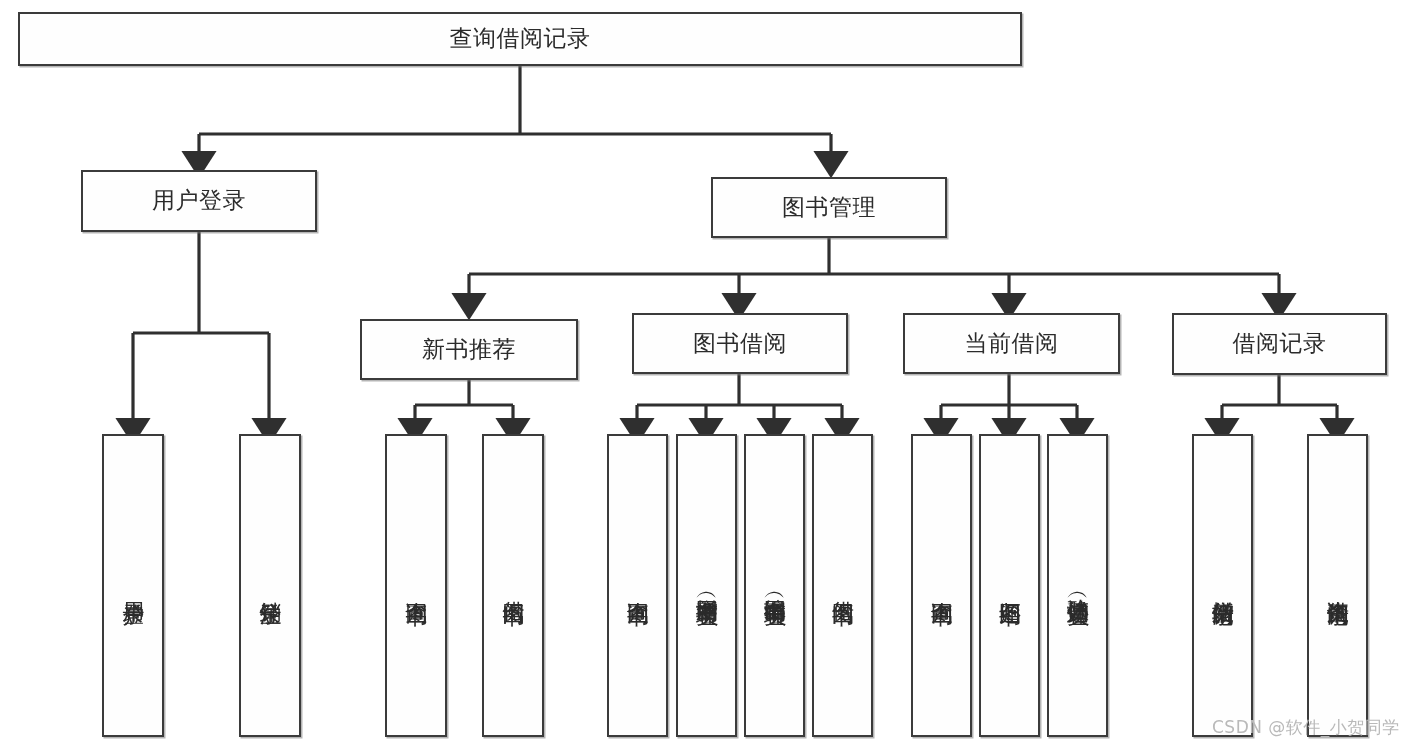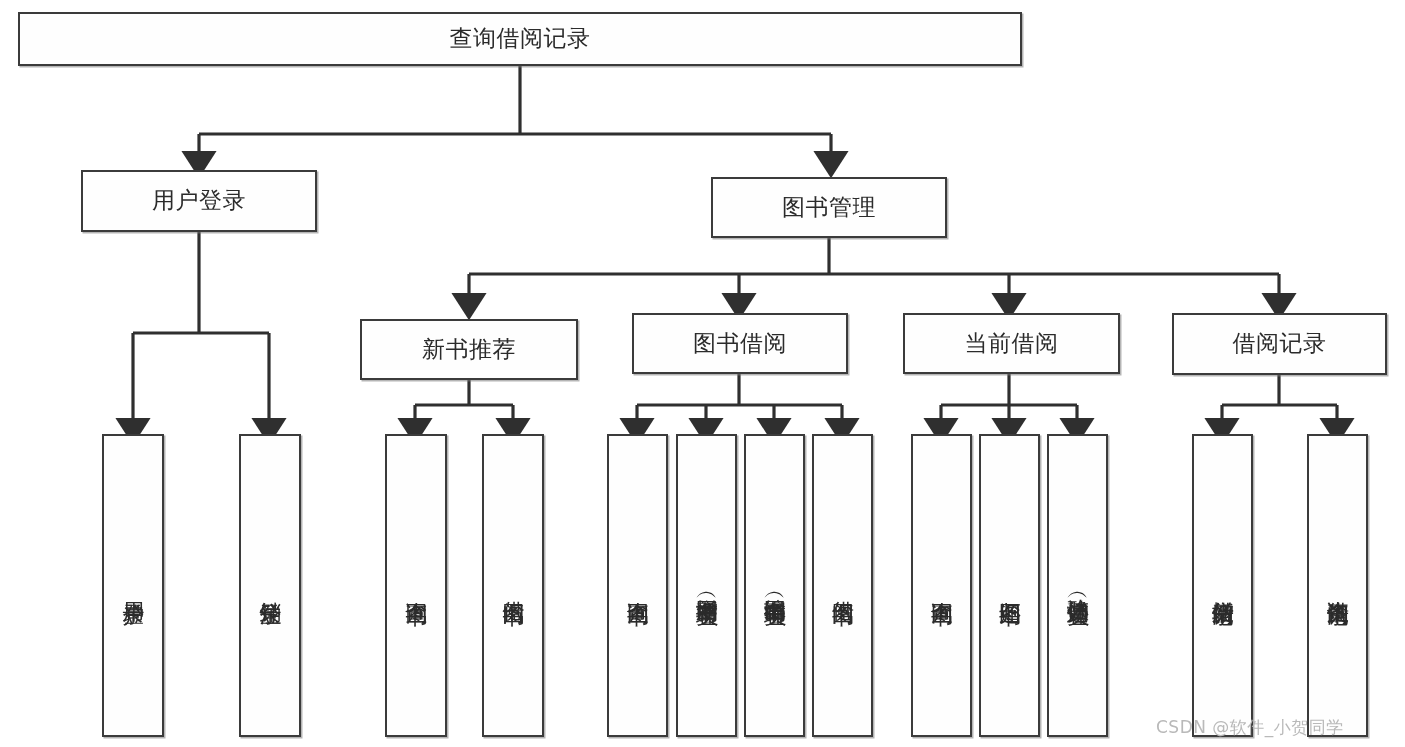--- a/index.html
+++ b/index.html
@@ -181,15 +181,15 @@
     <span class="label">确认归还（管理员）</span>
   </div>
 
   <div class="node vertical" style="left:1192px; top:434px; width:61px; height:303px;">
     <span class="label">新增借阅记录</span>
   </div>
   <div class="node vertical" style="left:1307px; top:434px; width:61px; height:303px;">
     <span class="label">查询借阅记录</span>
   </div>
 
-  <div class="watermark" style="left:1156px; top:716px;">CSDN @软件_小贺同学</div>
+  <div class="watermark" style="left:1212px; top:716px;">CSDN @软件_小贺同学</div>
 
 </div>
 
 </body></html>

